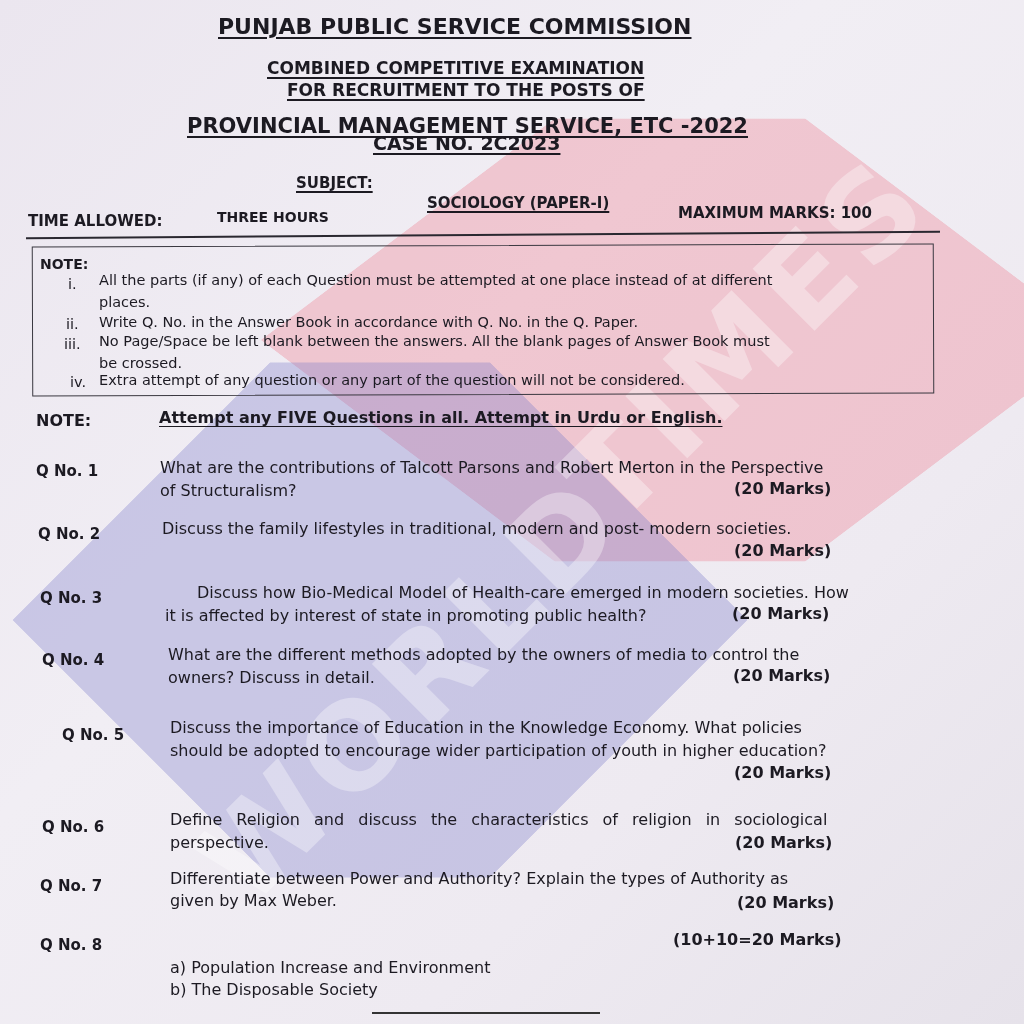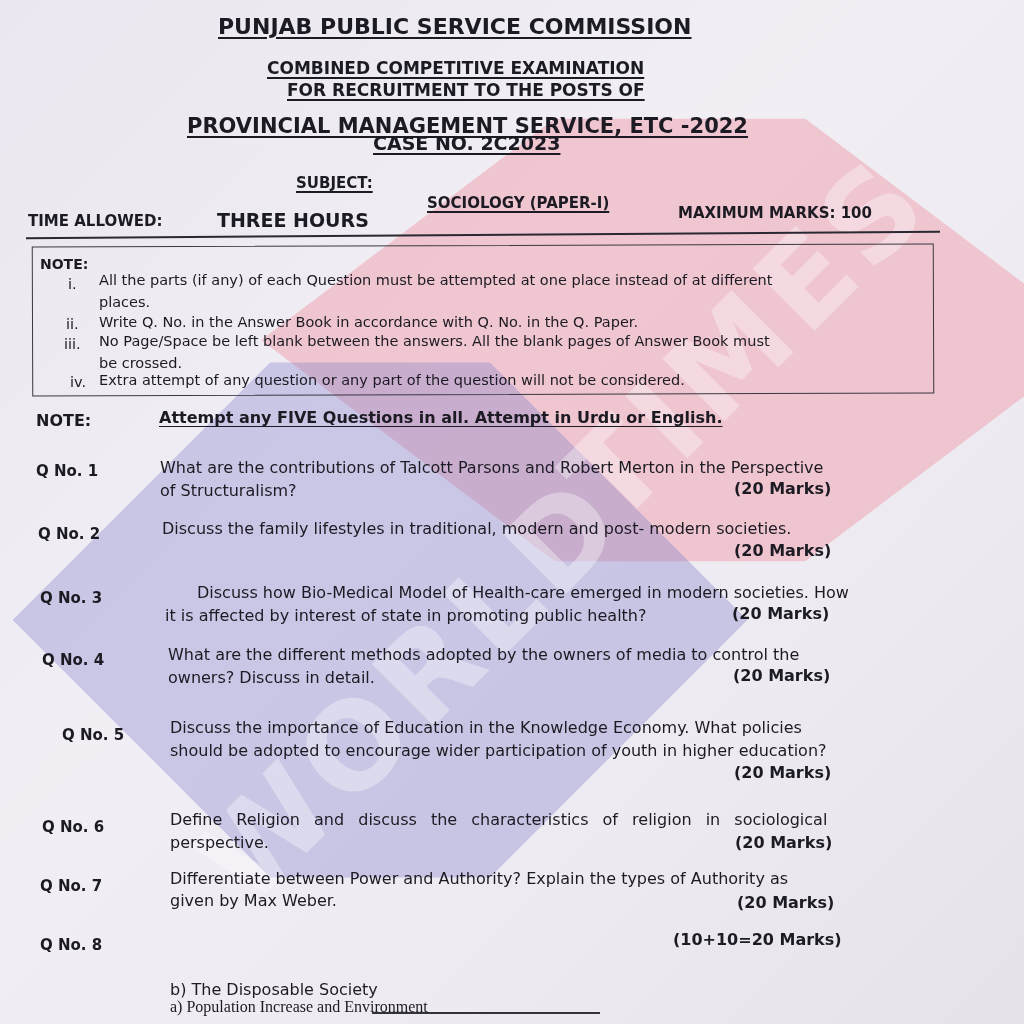--- a/index.html
+++ b/index.html
@@ -32,21 +32,21 @@
   .t { position:absolute; white-space:nowrap; }
   .hdr { font-weight:bold; text-decoration:underline; text-decoration-thickness:2px; text-underline-offset:3px; }
   .h1 { left:218px; top:14px; font-size:22px; }
   .h2 { left:267px; top:58px; font-size:17px; }
   .h3 { left:287px; top:80px; font-size:17px; }
   .h4 { left:187px; top:106px; font-size:21px;margin-top:8px; }
   .h5 { left:373px; top:132px; font-size:19px; }
   .subj-label { left:296px; top:174px; font-size:15px; }
   .subj-val { left:427px; top:171px; font-size:15px;margin-top:23px; }
   .time { left:28px; top:212px; font-size:15px; font-weight:bold; }
-  .time-val { left:217px; top:209px; font-size:19px; font-weight:bold; }
+  .time-val { left:217px; top:209px; font-size:14px; font-weight:bold; }
   .maxm { left:678px; top:204px; font-size:15px; font-weight:bold; }
   .rule { position:absolute; left:26px; top:234px; width:914px; height:2px; background:#2a2830; transform:rotate(-0.4deg); }
   .notebox {
     position:absolute; left:32px; top:245px; width:900px; height:148px;
     border:1.5px solid #3a3840; transform:rotate(-0.2deg);
   }
   .note-title { left:40px; top:256px; font-size:14px; font-weight:bold; }
   .ni { font-size:14.5px; }
   .q-no { font-size:15px; font-weight:bold; }
   .q-text { font-size:16px; }
@@ -128,17 +128,17 @@
   <div class="t q-text" style="left:170px; top:833px;">perspective.</div>
   <div class="t marks" style="left:735px; top:833px;">(20 Marks)</div>
 
   <div class="t q-no" style="left:40px; top:877px;">Q No. 7</div>
   <div class="t q-text" style="left:170px; top:869px;">Differentiate between Power and Authority? Explain the types of Authority as</div>
   <div class="t q-text" style="left:170px; top:891px;">given by Max Weber.</div>
   <div class="t marks" style="left:737px; top:893px;">(20 Marks)</div>
 
   <div class="t q-no" style="left:40px; top:936px;">Q No. 8</div>
   <div class="t marks" style="left:673px; top:930px;">(10+10=20 Marks)</div>
-  <div class="t q-text" style="left:170px; top:998px;font-family:Liberation Serif, serif;">a) Population Increase and Environment</div>
+  <div class="t q-text" style="left:170px; top:958px;">a) Population Increase and Environment</div>
   <div class="t q-text" style="left:170px; top:980px;">b) The Disposable Society</div>
 
   <div class="endrule"></div>
 </div>
 
 </body></html>

